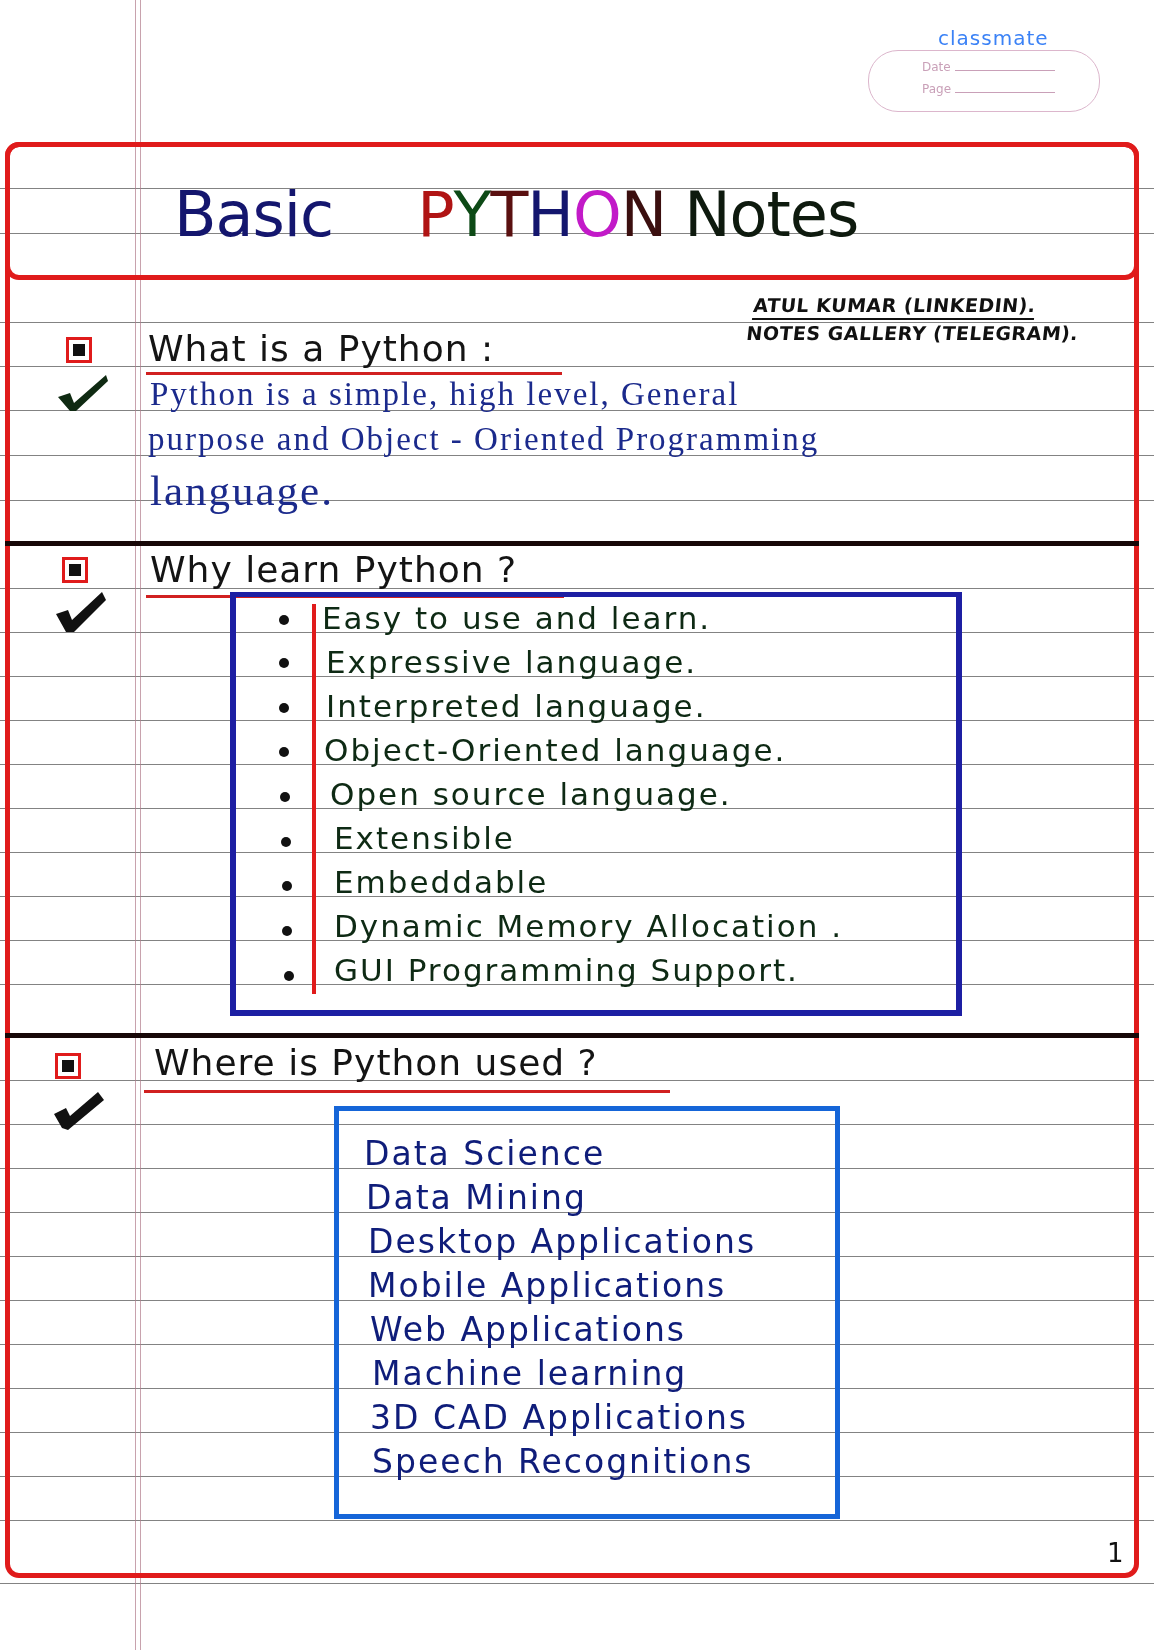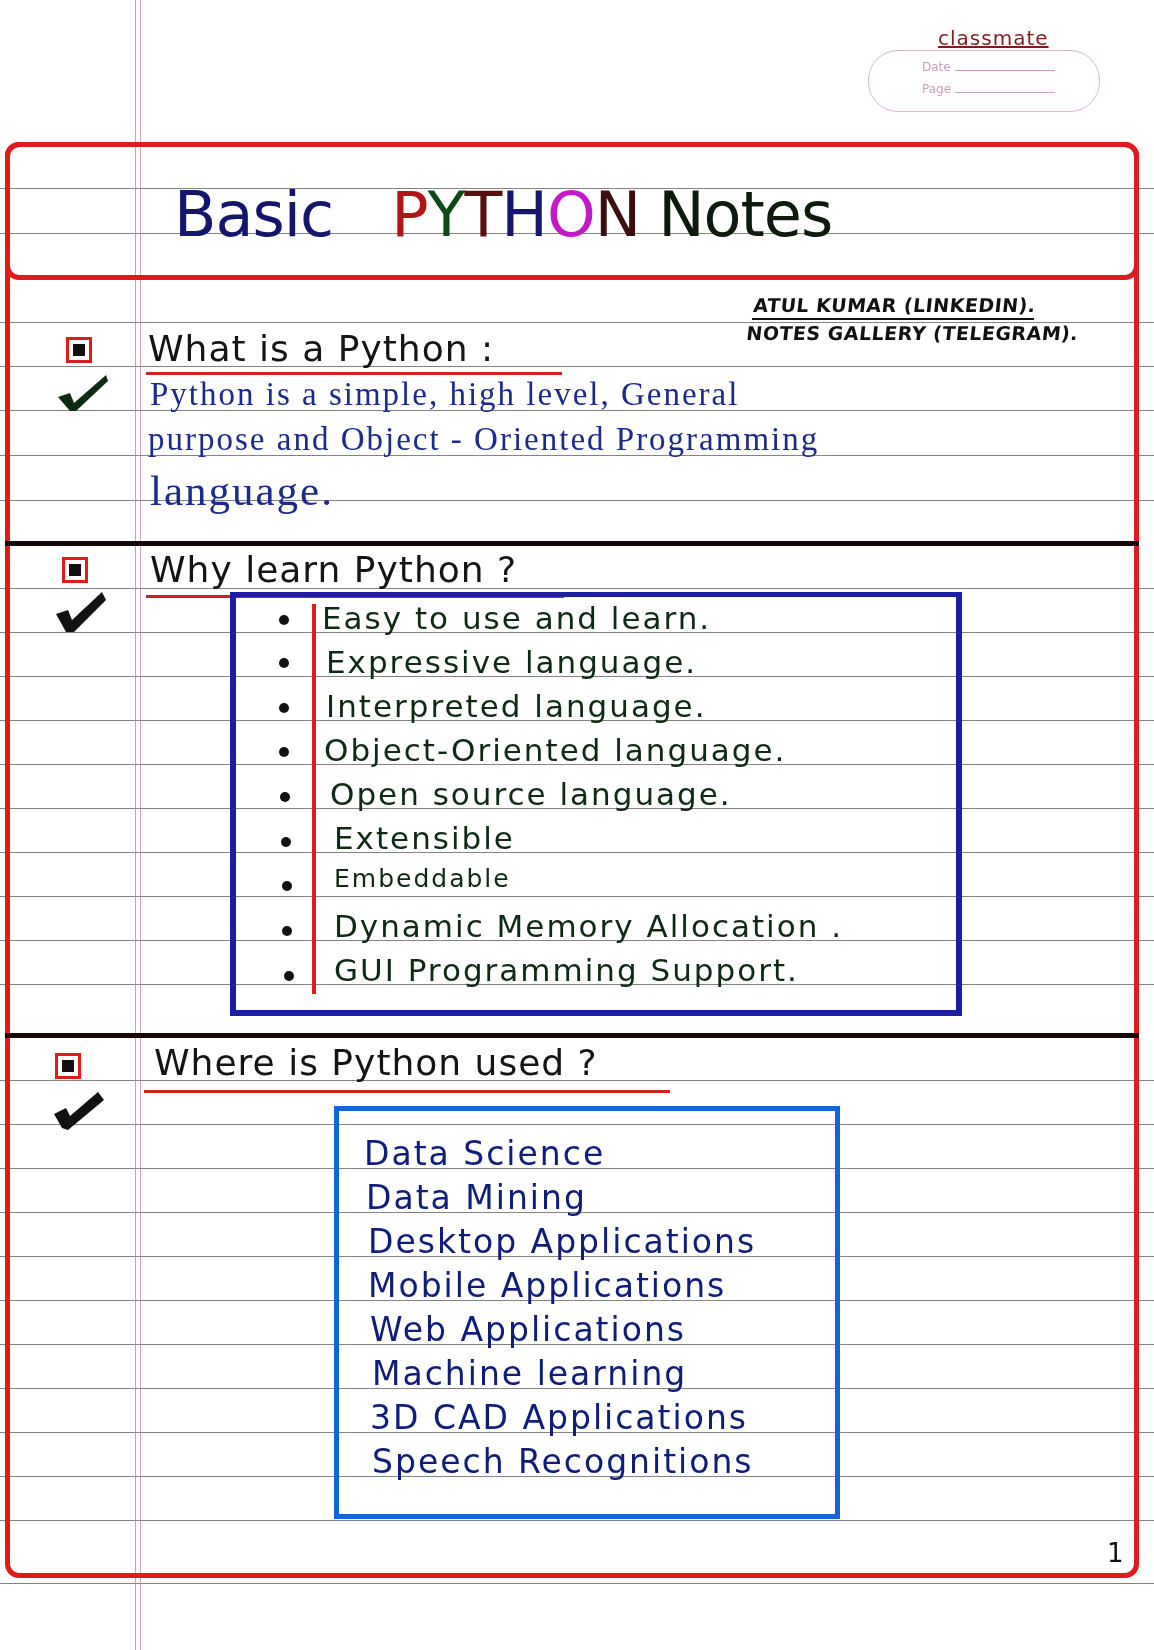--- a/index.html
+++ b/index.html
@@ -9,21 +9,21 @@
     font-family: "DejaVu Sans", sans-serif;
   }
   .page { position: absolute; inset: 0; }
   
   .rule { position: absolute; left: 0; width: 1154px; height: 1px; background: #5a5a5a; opacity: 0.75; }
   
   .margin-line { position: absolute; top: 0; height: 1650px; width: 1px; background: #b07a8a; opacity: 0.7; }
 
   
   .brand { position: absolute; left: 868px; top: 40px; width: 234px; height: 75px; }
-  .brand-name { position: absolute; left: 70px; top: -14px; font-size: 20px; color: #7f1d1d; letter-spacing: 1px; font-family: "DejaVu Sans", sans-serif; text-decoration: underline; }
+  .brand-name { position: absolute; left: 70px; top: -14px; font-size: 20px; color: #3b82f6; letter-spacing: 1px; font-family: "DejaVu Sans", sans-serif; }
   .brand-scroll { position: absolute; left: 0; top: 10px; width: 230px; height: 60px; border: 1.5px solid #dcb6cc; border-radius: 30px; }
   .brand-field { position: absolute; left: 54px; font-size: 12px; color: #c9a0b8; font-family: "DejaVu Sans", sans-serif; }
   .brand-field .ln { display: inline-block; width: 100px; border-bottom: 1px solid #c9a0b8; margin-left: 4px; vertical-align: baseline; }
 
   
   .frame-outer { position: absolute; left: 5px; top: 142px; width: 1134px; height: 1436px;
     border: 5px solid #e01b1b; border-radius: 14px; box-sizing: border-box; }
   .title-box { position: absolute; left: 5px; top: 142px; width: 1134px; height: 138px;
     border: 5px solid #e01b1b; border-radius: 14px; box-sizing: border-box; background: transparent; }
 
@@ -101,21 +101,21 @@
     <div class="brand-name">classmate</div>
     <div class="brand-scroll"></div>
     <div class="brand-field" style="top:20px"><span>Date</span><span class="ln"></span></div>
     <div class="brand-field" style="top:42px"><span>Page</span><span class="ln"></span></div>
   </div>
 
   <div class="frame-outer"></div>
   <div class="title-box"></div>
 
   <div class="title">
-    <span style="color:#14166e; margin-right:58px;">Basic</span><span style="color:#b01414">P</span><span style="color:#0d4a16">Y</span><span style="color:#5a1010">T</span><span style="color:#14166e">H</span><span style="color:#c21ac8">O</span><span style="color:#3b0f0f; margin-right:18px;">N</span><span style="color:#0e1a0e">Notes</span>
+    <span style="color:#14166e; margin-right:84px;">Basic</span><span style="color:#b01414">P</span><span style="color:#0d4a16">Y</span><span style="color:#5a1010">T</span><span style="color:#14166e">H</span><span style="color:#c21ac8">O</span><span style="color:#3b0f0f; margin-right:18px;">N</span><span style="color:#0e1a0e">Notes</span>
   </div>
 
   <div class="credit">
     <div><span class="l1">ATUL KUMAR (LINKEDIN).</span></div>
     <div style="margin-left:-4px">NOTES GALLERY (TELEGRAM).</div>
   </div>
 
   <div>
     <div class="box-icon" style="left:66px; top:337px"></div>
     <svg class="check-icon" style="left:56px; top:373px" viewBox="0 0 54 40">
@@ -147,21 +147,21 @@
     <div class="hw green-ink" style="left:326px; top:644px; font-size:31px">Expressive language.</div>
     <div class="bullet" style="left:279px; top:703px"></div>
     <div class="hw green-ink" style="left:326px; top:688px; font-size:31px">Interpreted language.</div>
     <div class="bullet" style="left:279px; top:747px"></div>
     <div class="hw green-ink" style="left:324px; top:732px; font-size:31px">Object-Oriented language.</div>
     <div class="bullet" style="left:280px; top:792px"></div>
     <div class="hw green-ink" style="left:330px; top:776px; font-size:31px">Open source language.</div>
     <div class="bullet" style="left:281px; top:837px"></div>
     <div class="hw green-ink" style="left:334px; top:820px; font-size:31px">Extensible</div>
     <div class="bullet" style="left:282px; top:881px"></div>
-    <div class="hw green-ink" style="left:334px; top:864px; font-size:25px">Embeddable</div>
+    <div class="hw green-ink" style="left:334px; top:864px; font-size:31px">Embeddable</div>
     <div class="bullet" style="left:282px; top:926px"></div>
     <div class="hw green-ink" style="left:334px; top:908px; font-size:31px">Dynamic Memory Allocation .</div>
     <div class="bullet" style="left:284px; top:971px"></div>
     <div class="hw green-ink" style="left:334px; top:952px; font-size:31px">GUI Programming Support.</div>
   </div>
 
   <div class="divider" style="top:1033px"></div>
 
   <div>
     <div class="box-icon" style="left:55px; top:1053px"></div>

